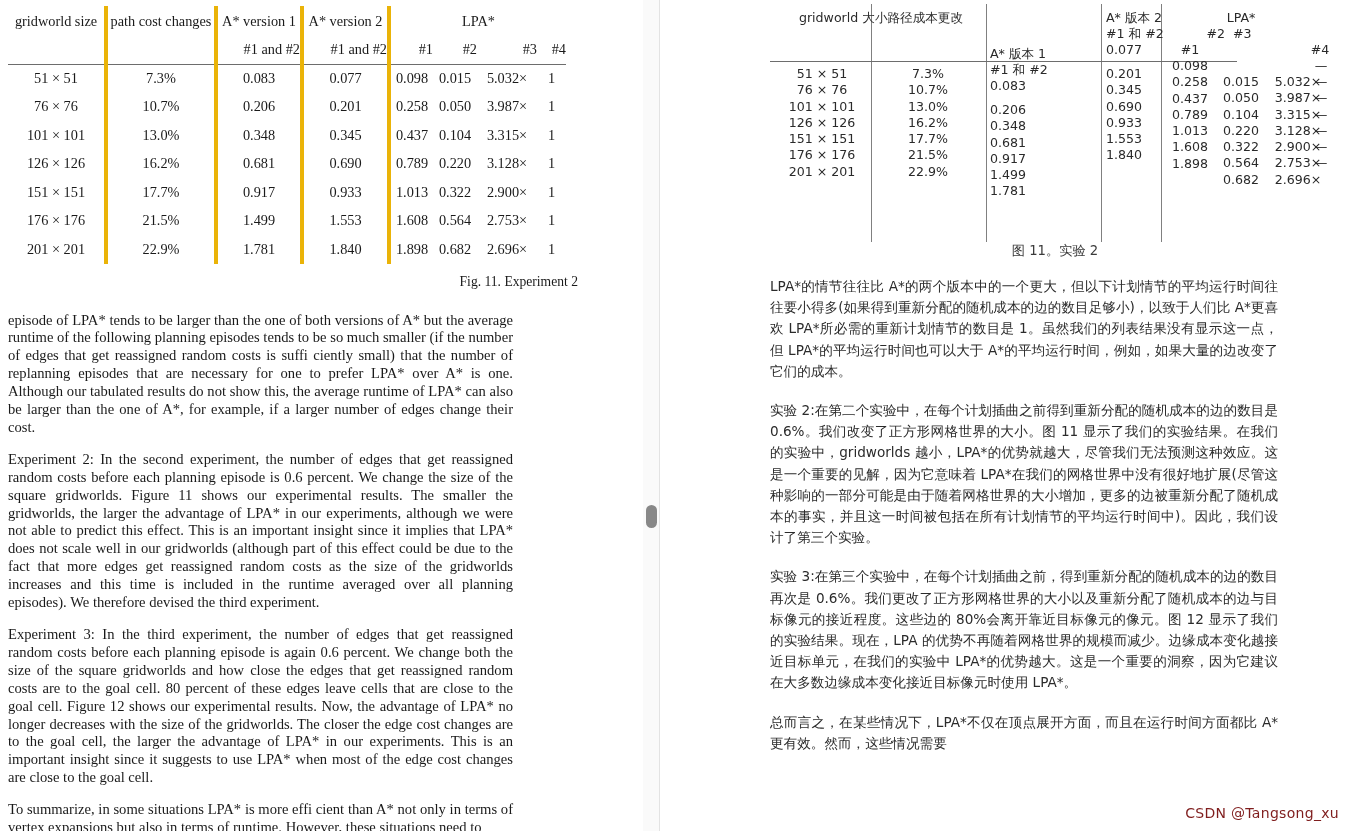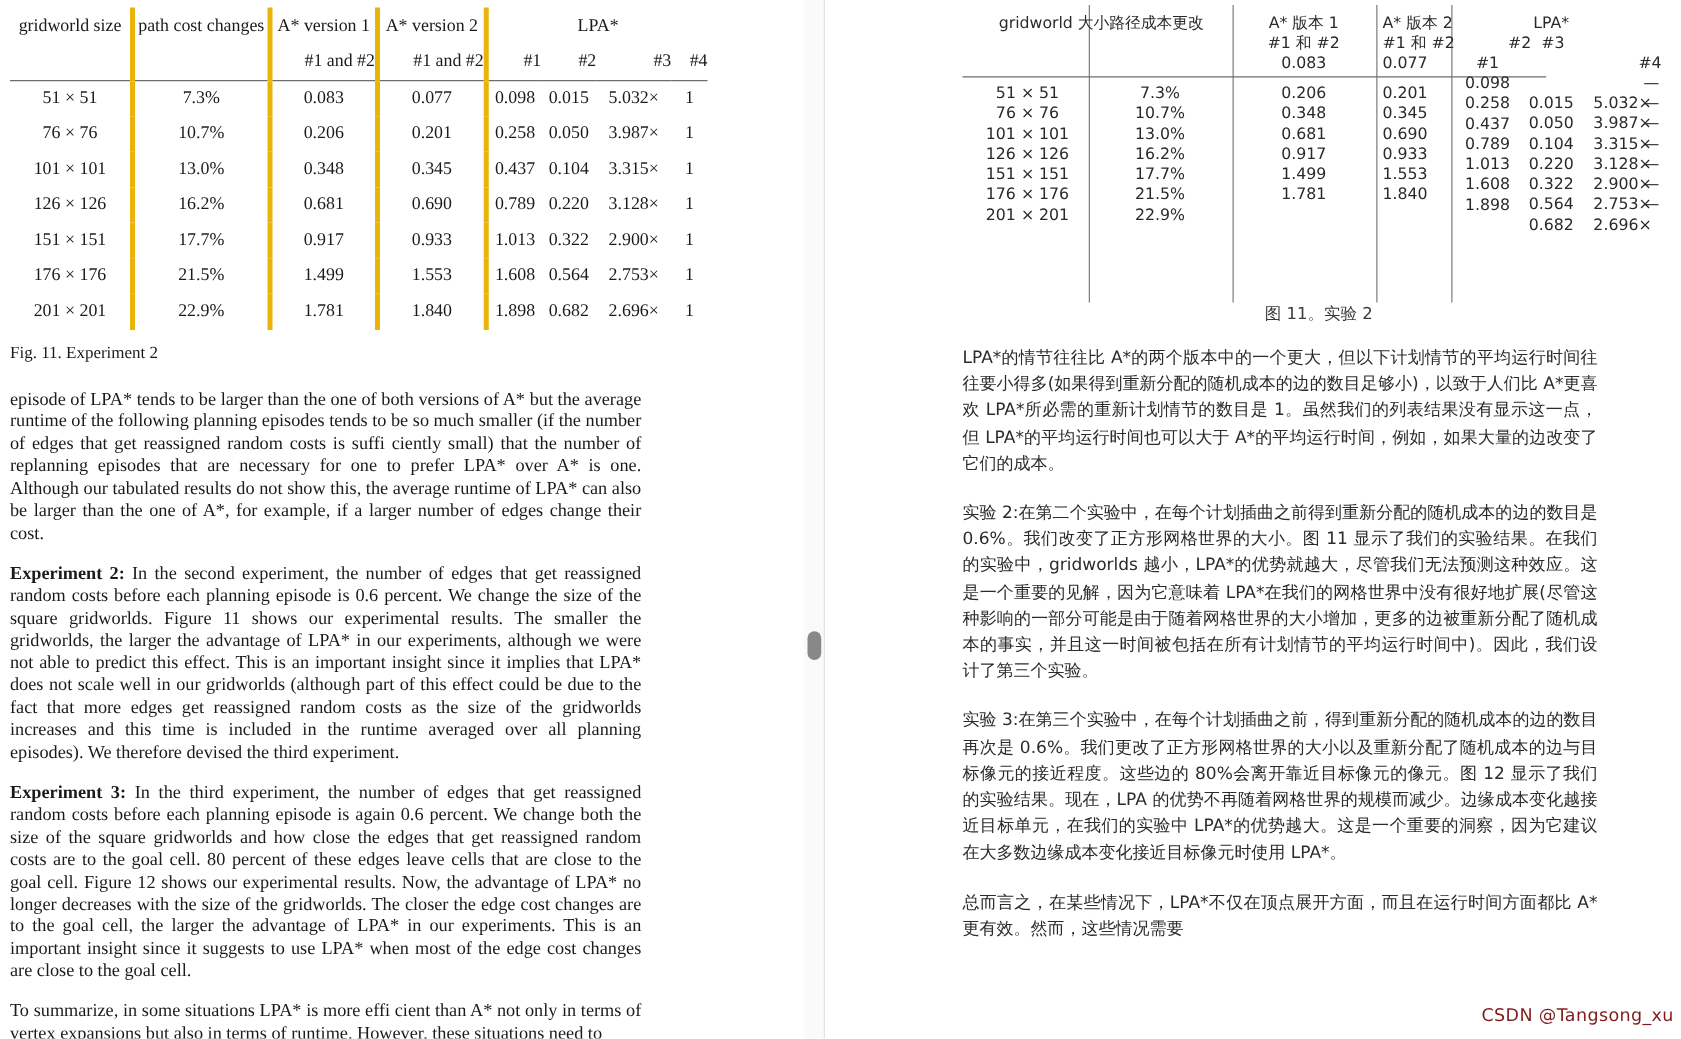--- a/index.html
+++ b/index.html
@@ -41,53 +41,53 @@
   table.en-table td, table.en-table th { font-weight: normal; padding: 0; }
 
   .en-table .hdr-row td { text-align: center; vertical-align: middle; height: 30px; }
   .en-table .sub-row td { text-align: right; vertical-align: middle; height: 28px; }
   .en-table .body-row td { text-align: center; vertical-align: middle; height: 28.5px; }
 
   .vr { border-left: 4px solid #eab308; }
   .rule-bottom { border-bottom: 1.2px solid #6d6d6d; }
 
   .fig-caption {
-    text-align: left;
+    text-align: right;
     font-size: 13.6px;
     margin-top: 10px;
   }
 
   .en-body {
     font-size: 14.6px;
     line-height: 17.9px;
     text-align: justify;
     text-justify: inter-word;
     width: 505px;
     margin-top: 0;
   }
   .en-body p { margin: 0 0 14px 0; }
   .en-body p:last-child { margin-bottom: 0; }
-  .en-body b { font-weight: bold; }
+  .en-body b { font-weight: normal; }
 
   
   #right-inner { position: absolute; left: 110px; top: 4px; width: 575px; }
 
   .zh-table-wrap {
     position: relative;
     width: 570px;
     height: 238px;
     font-family: "DejaVu Sans", "Liberation Sans", sans-serif;
     font-size: 12.6px;
     color: #2a2a2a;
   }
   .zh-table-wrap .vline { position: absolute; top: 0; width: 1px; background: #808080; }
   .zh-table-wrap .hline { position: absolute; height: 1px; background: #6d6d6d; }
   .zh-cell { position: absolute; white-space: pre; line-height: 16.3px; }
   .zh-center { text-align: center; }
-  .zh-right  { text-align: center; }
+  .zh-right  { text-align: left; margin-top: 36px; }
 
   .zh-caption {
     position: absolute; left: 0; top: 238px; width: 570px;
     text-align: center; font-size: 13.2px;
     font-family: "DejaVu Sans", "Liberation Sans", sans-serif;
     color: #3a3a3a;
   }
 
   .zh-body {
     position: absolute; left: 0; top: 272px; width: 508px;

